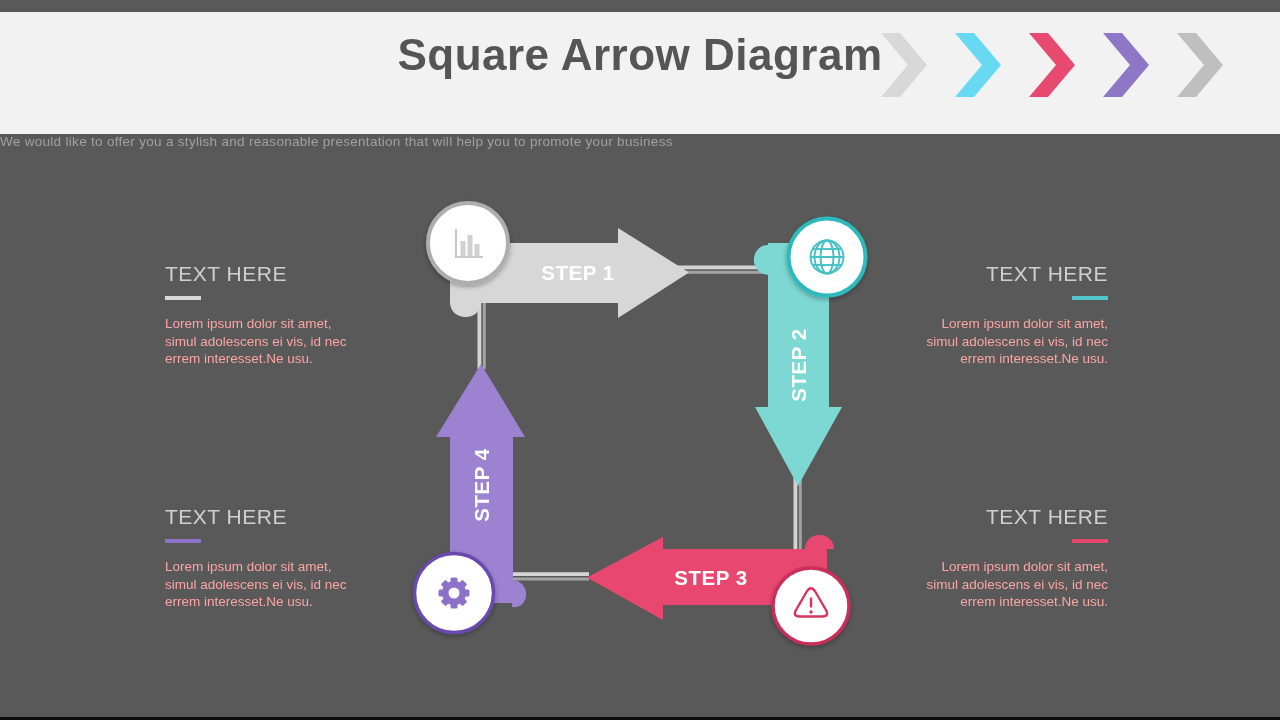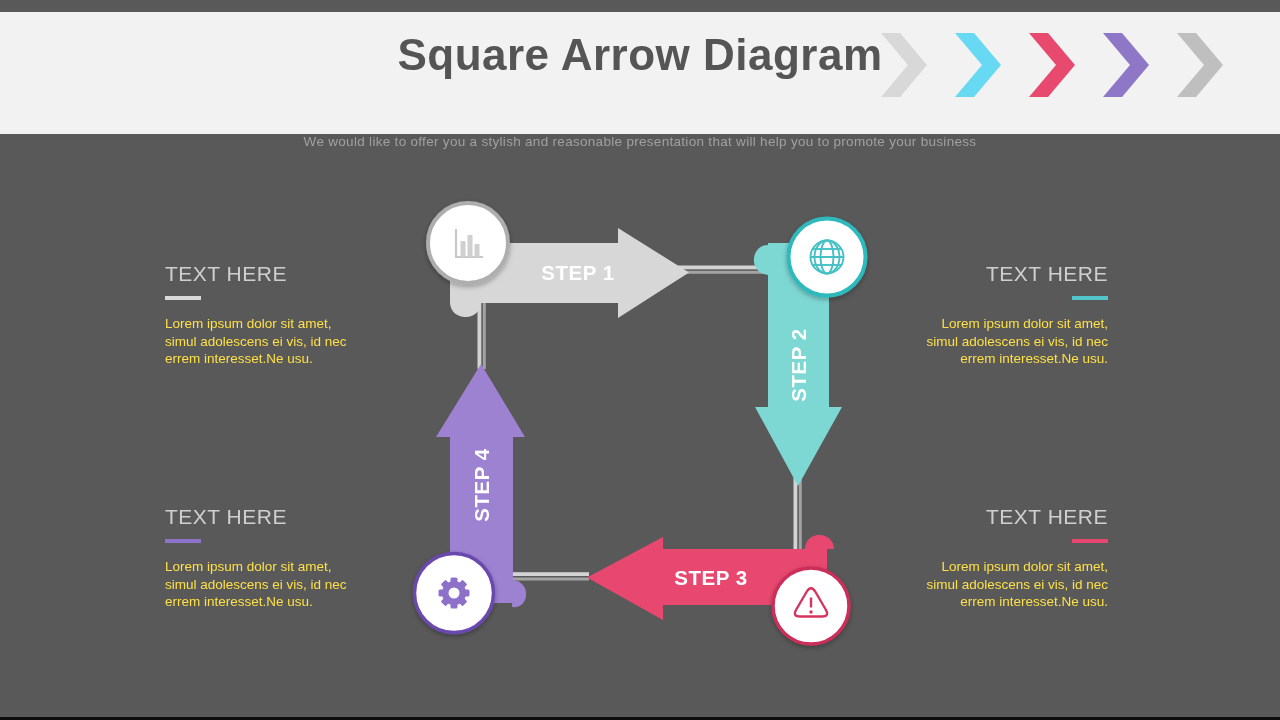--- a/index.html
+++ b/index.html
@@ -5,33 +5,33 @@
   * { margin:0; padding:0; box-sizing:border-box; }
   html,body { width:1280px; height:720px; }
   body { font-family:"Liberation Sans", sans-serif; background:#595959; overflow:hidden; }
   .slide { position:relative; width:1280px; height:720px; background:#595959; overflow:hidden; }
 
   .header { position:absolute; left:0; top:12px; width:1280px; height:122px; background:#f2f2f2; }
   .title { position:absolute; left:0; right:0; top:18px; text-align:center;
            font-size:44px; font-weight:bold; color:#555555; letter-spacing:0.5px; }
   .chevrons { position:absolute; left:881px; top:21px; }
 
-  .subtitle { position:absolute; left:0; right:0; top:134px; text-align:center;
+  .subtitle { position:absolute; left:0; right:0; top:134px; 
               font-size:13.5px; color:#a0a0a0; letter-spacing:0.3px; }
 
   .diagram { position:absolute; left:405px; top:185px; width:470px; height:470px; }
 
   .tblock { position:absolute; width:230px; }
   .tblock.tl { left:165px; top:262px; text-align:left; }
   .tblock.tr { left:878px; top:262px; text-align:right; }
   .tblock.bl { left:165px; top:505px; text-align:left; }
   .tblock.br { left:878px; top:505px; text-align:right; }
   .tblock h2 { font-size:21px; font-weight:normal; color:#cfcfcf; letter-spacing:0.5px; }
   .underline { width:36px; height:4px; margin-top:9px; display:inline-block; background:#d9d9d9; }
-  .tblock .body { margin-top:11px; font-size:13.5px; line-height:17.5px; color:#fde047;
+  .tblock .body { margin-top:11px; font-size:13.5px; line-height:17.5px; color:#fca5a5;
                   white-space:pre-line; }
 
   .bottom-bar { position:absolute; left:0; bottom:0; width:1280px; height:3px; background:#0d0d0d; }
 
   svg text.steplabel { font-family:"Liberation Sans", sans-serif; font-size:20.5px;
                        font-weight:bold; fill:#ffffff; letter-spacing:0.5px; }
 </style>
 </head>
 <body>
 

